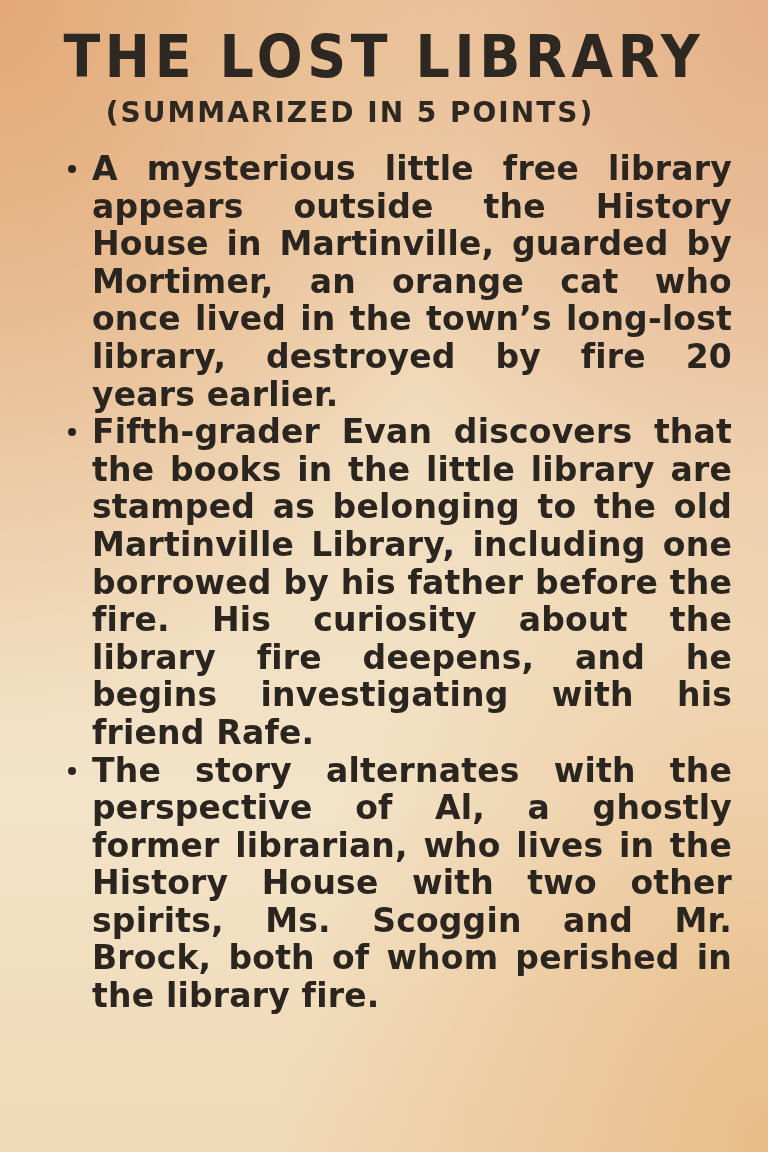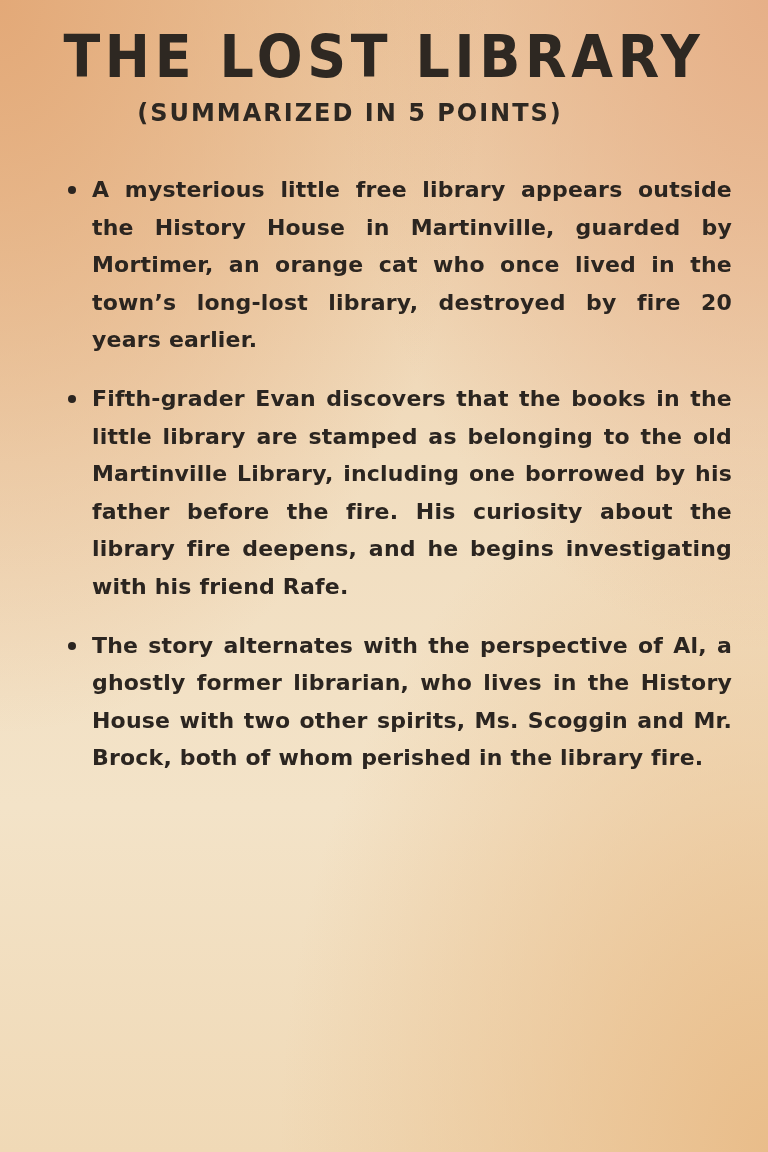--- a/index.html
+++ b/index.html
@@ -14,30 +14,30 @@
     color:#2b2520;
   }
   .title {
     position:absolute; left:0; top:22px; width:768px; text-align:center;
     font-family:"DejaVu Sans", sans-serif; font-weight:bold;
     font-size:58px; letter-spacing:5px; line-height:70px; color:#2e2822;
     transform:scaleX(0.93);
   }
   .subtitle {
     position:absolute; left:0; top:96px; width:700px; text-align:center;
-    font-weight:bold; font-size:24px; letter-spacing:2px; line-height:34px; color:#2e2822;
+    font-weight:bold; font-size:28px; letter-spacing:2px; line-height:34px; color:#2e2822;
   }
   .points {
     position:absolute; left:64px; top:150px; width:668px;
     list-style:none; margin:0; padding:0;
   }
   .point {
     position:relative; padding-left:28px;
-    font-weight:bold; font-size:22px; line-height:37.6px;
-    text-align:justify; color:#2b2520; letter-spacing:0.2px;margin-top:21px;
+    font-weight:bold; font-size:33px; line-height:37.6px;
+    text-align:justify; color:#2b2520; letter-spacing:0.2px;
   }
   .bullet {
     position:absolute; left:4px; top:15px; width:8px; height:8px;
     border-radius:50%; background:#2b2520;
   }
   .footer {
     position:absolute; right:38px; top:1126px;
     font-weight:bold; font-size:15px; color:#4a3f35;margin-top:32px;
   }
 </style>

